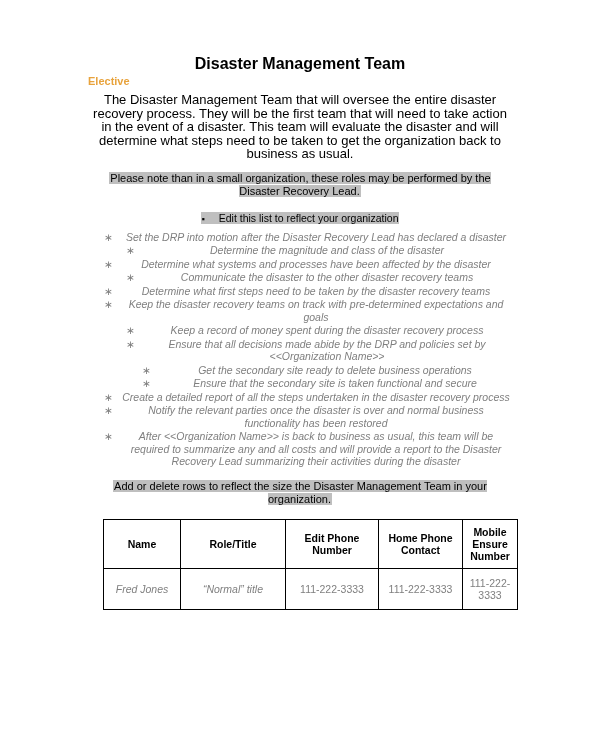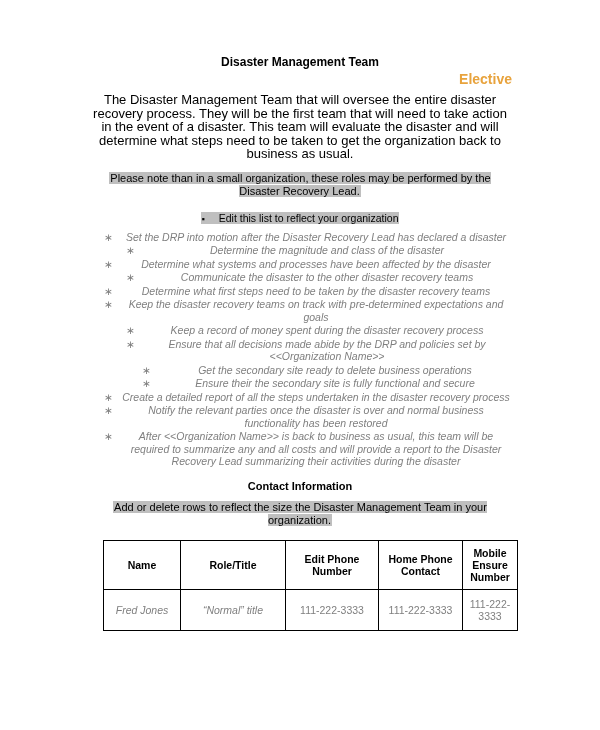--- a/index.html
+++ b/index.html
@@ -8,24 +8,24 @@
     font-family:"Liberation Sans","DejaVu Sans",sans-serif;
     color:#000;
   }
   .page{
     width:600px;height:730px;
     box-sizing:border-box;
     padding:55px 88px 20px 88px;
     background:#ffffff;
   }
   .doc-title{
-    font-size:12px;font-weight:bold;text-align:center;margin:0 0 2px 0;
+    font-size:16px;font-weight:bold;text-align:center;margin:0 0 2px 0;
   }
   .elective{
-    font-size:14px;font-weight:bold;text-align:right;color:#E8A33D;margin:0 0 6px 0;
+    font-size:11px;font-weight:bold;text-align:left;color:#E8A33D;margin:0 0 6px 0;
   }
   .intro{
     font-size:13px;line-height:13.5px;text-align:center;margin:0 0 11px 0;color:#000;
   }
   .note-p{
     font-size:11px;line-height:13.5px;text-align:center;margin:0 0 13px 0;
   }
   .hl{background:#BFBFBF;padding:0 1px;}
   .sec-heading{
     font-size:11px;font-weight:bold;text-align:center;margin:0 0 9px 0;
@@ -122,37 +122,36 @@
     <div class="li lvl1">
         <span class="bullet">∗</span>
         <span class="li-text">Ensure that all decisions made abide by the DRP and policies set by &lt;&lt;Organization Name&gt;&gt;</span>
       </div>
     <div class="li lvl2">
         <span class="bullet">∗</span>
         <span class="li-text">Get the secondary site ready to delete business operations</span>
       </div>
     <div class="li lvl2">
         <span class="bullet">∗</span>
-        <span class="li-text">Ensure their the secondary site is fully functional and secure</span>
+        <span class="li-text">Ensure that the secondary site is taken functional and secure</span>
       </div>
     <div class="li lvl0">
         <span class="bullet">∗</span>
         <span class="li-text">Create a detailed report of all the steps undertaken in the disaster recovery process</span>
       </div>
     <div class="li lvl0">
         <span class="bullet">∗</span>
         <span class="li-text">Notify the relevant parties once the disaster is over and normal business functionality has been restored</span>
       </div>
     <div class="li lvl0">
         <span class="bullet">∗</span>
         <span class="li-text">After &lt;&lt;Organization Name&gt;&gt; is back to business as usual, this team will be required to summarize any and all costs and will provide a report to the Disaster Recovery Lead summarizing their activities during the disaster</span>
       </div>
   </div>
 
-  <h2 class="sec-heading contact-heading">Contact Information</h2>
 
   <p class="note-p contact-note"><span class="hl">Add or delete rows to reflect the size the Disaster Management Team in your organization.</span></p>
 
   <table class="contacts">
     <colgroup>
       <col class="c-name">
         <col class="c-role">
         <col class="c-work">
         <col class="c-home">
         <col class="c-mobile">

